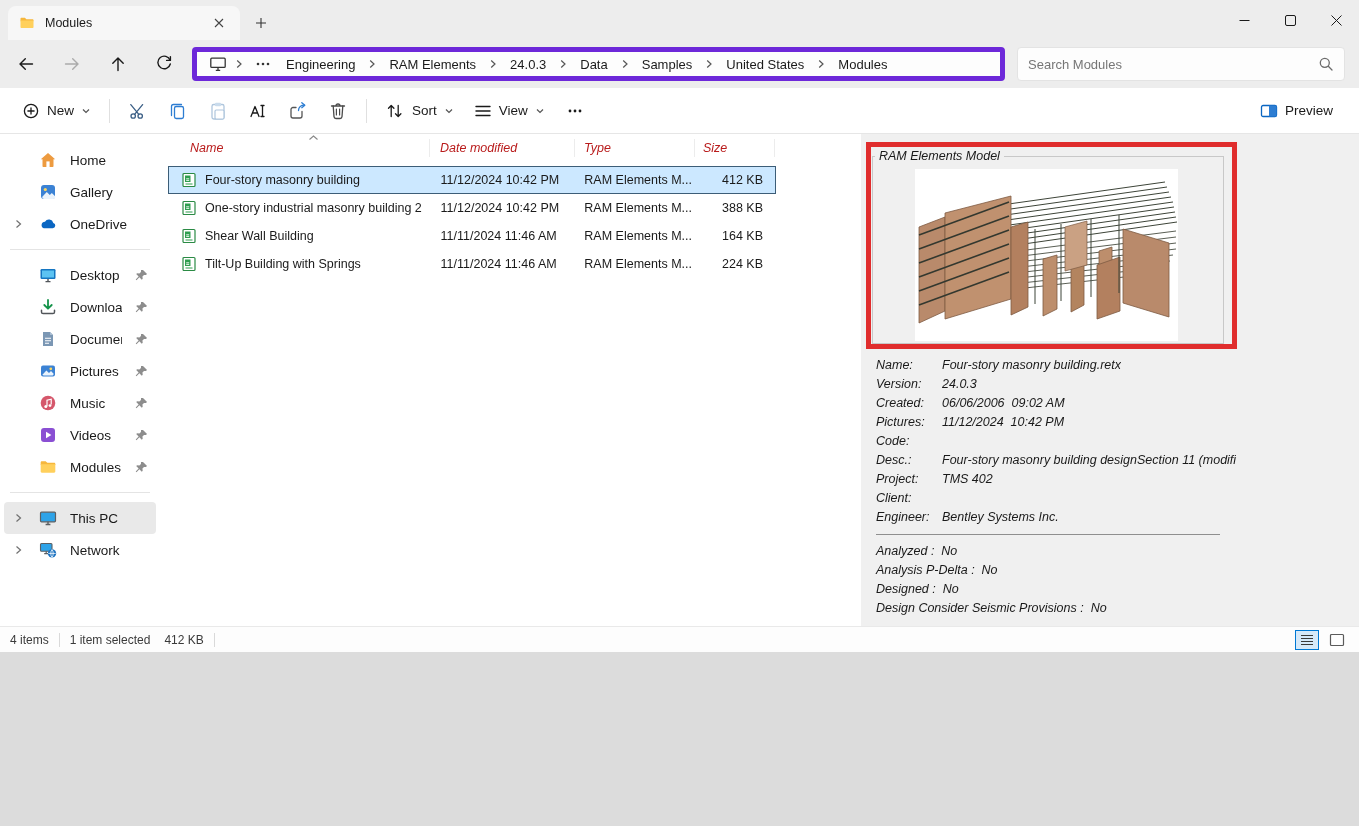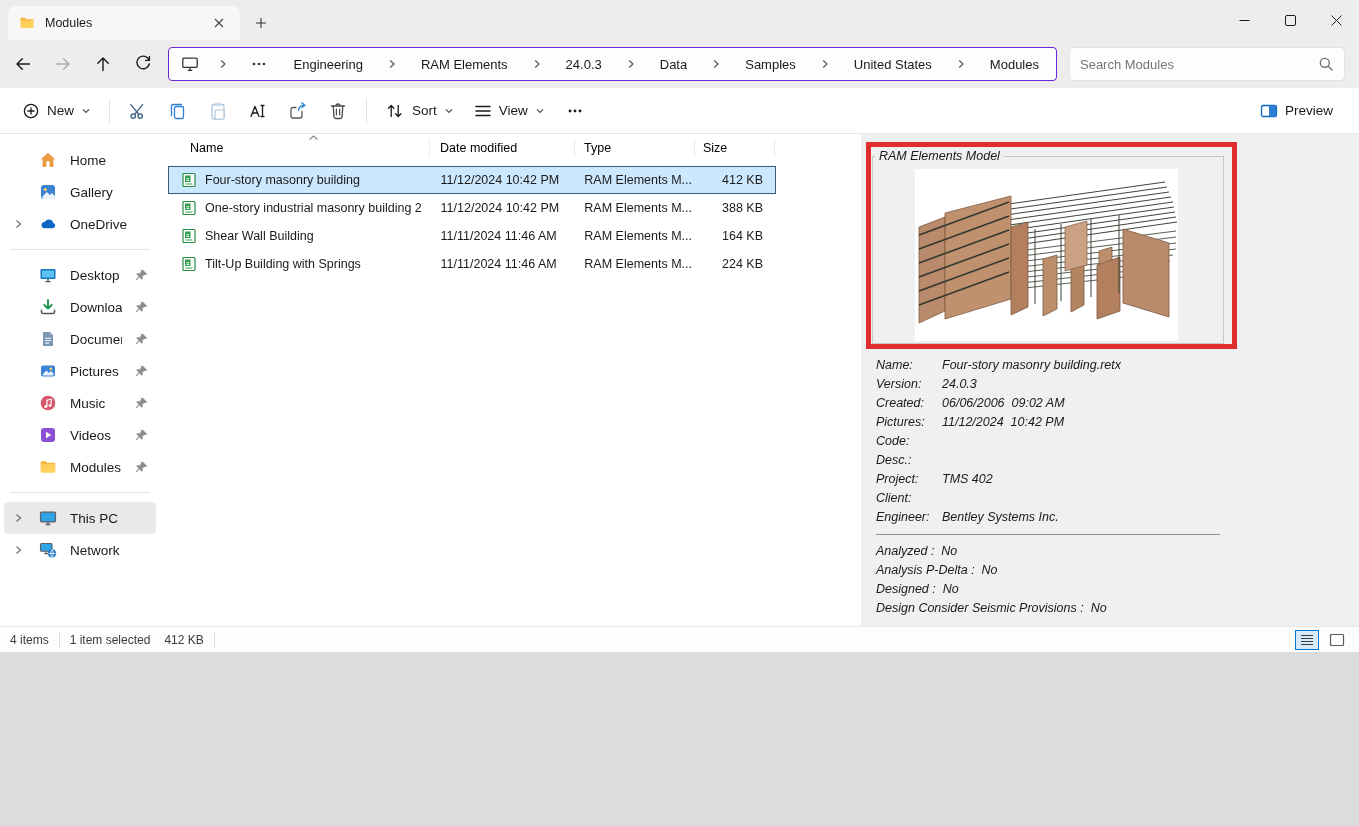--- a/index.html
+++ b/index.html
@@ -11,21 +11,21 @@
   .tabbar { position:absolute; left:0; top:0; width:100%; height:40px; background:#ededed; display:flex; align-items:flex-end; }
   .tab { margin-left:8px; width:232px; height:34px; background:#f7f7f7; border-radius:8px 8px 0 0; display:flex; align-items:center; gap:9px; padding:0 10px; font-size:12.5px; }
   .tab-title { flex:1; }
   .tab-close { width:22px; height:22px; border-radius:4px; display:flex; align-items:center; justify-content:center; cursor:pointer; }
   .newtab-btn { width:30px; height:28px; margin-left:6px; margin-bottom:3px; display:flex; align-items:center; justify-content:center; border-radius:4px; }
   .win-controls { margin-left:auto; display:flex; height:40px; align-self:flex-start; }
   .win-btn { width:46px; height:40px; display:flex; align-items:center; justify-content:center; }
 
   .navrow { position:absolute; left:0; top:40px; width:100%; height:48px; background:#ededed; display:flex; align-items:center; padding:0 14px 0 8px; }
   .nav-btn { width:36px; height:34px; display:flex; align-items:center; justify-content:center; border-radius:4px; margin-right:10px; }
-  .addressbar { flex:1; height:34px; background:#fdfdfd; border:1px solid #6d28d9; border-radius:4px; display:flex; align-items:center; padding:0 10px; gap:14px; margin-right:12px; }
+  .addressbar { flex:1; height:34px; background:#fdfdfd; border:5px solid #6d28d9; border-radius:4px; display:flex; align-items:center; padding:0 10px; gap:2px; margin-right:12px; }
   .crumb { font-size:13px; padding:3px 7px; border-radius:3px; white-space:nowrap; }
   .crumb-sep, .crumb-icon { display:flex; align-items:center; padding:0 2px; }
   .searchbox { width:328px; height:34px; background:#fdfdfd; border:1px solid #e3e3e3; border-radius:4px; display:flex; align-items:center; padding:0 10px; }
   .searchbox input { flex:1; border:none; outline:none; background:transparent; font-size:13px; color:#1a1a1a; font-family:inherit; }
   .searchbox input::placeholder { color:#767676; }
 
   .toolbar { position:absolute; left:0; top:88px; width:100%; height:46px; background:#fff; border-bottom:1px solid #e6e6e6; display:flex; align-items:center; padding:0 16px 0 12px; }
   .tb-btn { height:36px; display:flex; align-items:center; justify-content:center; gap:7px; padding:0 10px; border-radius:4px; font-size:13.5px; }
   .tb-icon-btn { width:40px; height:36px; display:flex; align-items:center; justify-content:center; border-radius:4px; }
   .tb-div { width:1px; height:24px; background:#e0e0e0; margin:0 8px; }
@@ -36,21 +36,21 @@
   .side-item { height:32px; margin:0 4px; border-radius:4px; display:flex; align-items:center; gap:13px; padding:0 6px 0 6px; font-size:13.5px; }
   .side-item.sel { background:#e9e9e9; }
   .side-chev { width:16px; height:16px; display:flex; align-items:center; justify-content:center; flex:0 0 16px; }
   .side-icon { width:18px; height:18px; display:flex; align-items:center; justify-content:center; flex:0 0 18px; }
   .side-label { flex:1; white-space:nowrap; overflow:hidden; }
   .side-pin { display:flex; align-items:center; margin-right:2px; }
   .side-div { height:1px; background:#e4e4e4; margin:9px 10px; }
 
   
   .filearea { position:absolute; left:160px; top:134px; width:701px; bottom:26px; background:#fff; }
-  .list-header { position:relative; height:28px; display:flex; align-items:center; margin-left:8px; font-size:12.5px; color:#000000; }
+  .list-header { position:relative; height:28px; display:flex; align-items:center; margin-left:8px; font-size:12.5px; color:#b91c1c;font-style:italic; }
   .hc { height:18px; display:flex; align-items:center; border-right:1px solid #ececec; padding-left:10px; }
   .hc-name { width:262px; padding-left:22px; }
   .hc-date { width:145px; }
   .hc-type { width:120px; padding-left:9px; }
   .hc-size { width:80px; padding-left:8px; }
   .sort-caret { position:absolute; left:140px; top:0px; }
   .rows { margin-top:4px; }
   .row { display:flex; align-items:center; height:28px; margin-left:8px; width:608px; font-size:12.5px; border:1px solid transparent; }
   .row.selected { background:var(--selection,#cce8ff); border-color:var(--selection_border,#3c5d77); }
   .c-name { width:262px; display:flex; align-items:center; gap:8px; padding-left:12px; white-space:nowrap; overflow:hidden; }
@@ -646,20 +646,21 @@
       <div class="meta-row">
           <span class="meta-label">Pictures:</span>
           <span class="meta-value">11/12/2024  10:42 PM</span>
         </div>
       <div class="meta-row">
           <span class="meta-label">Code:</span>
           <span class="meta-value"></span>
         </div>
       <div class="meta-row">
           <span class="meta-label">Desc.:</span>
+          <span class="meta-value">Four-story masonry building designSection 11 (modifi</span>
         </div>
       <div class="meta-row">
           <span class="meta-label">Project:</span>
           <span class="meta-value">TMS 402</span>
         </div>
       <div class="meta-row">
           <span class="meta-label">Client:</span>
           <span class="meta-value"></span>
         </div>
       <div class="meta-row">

